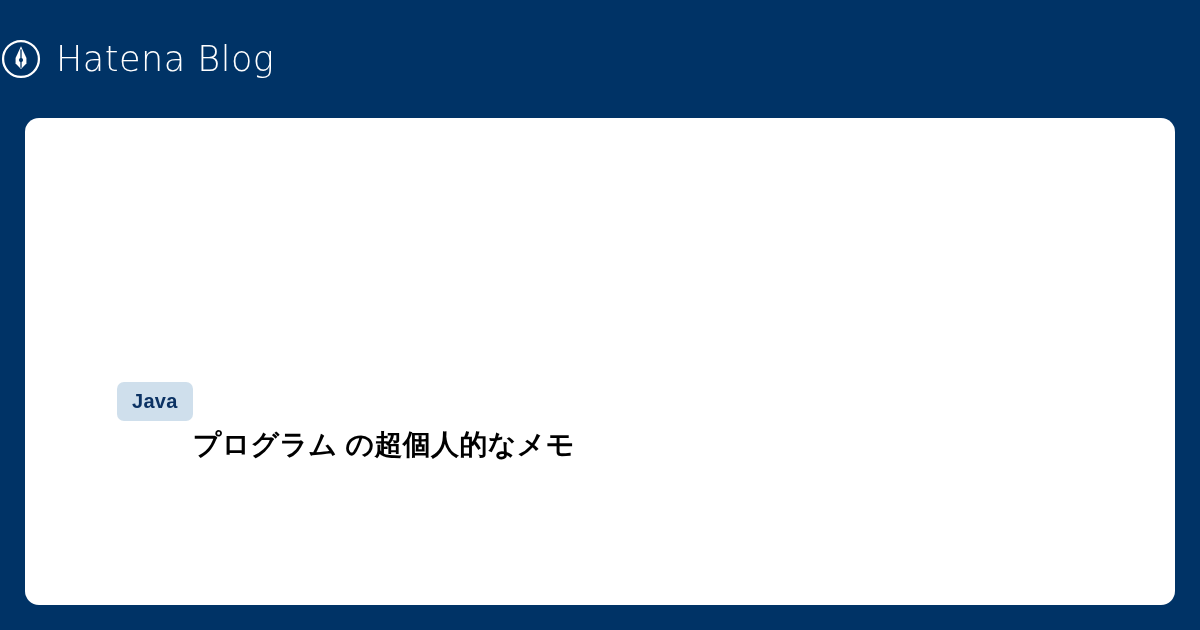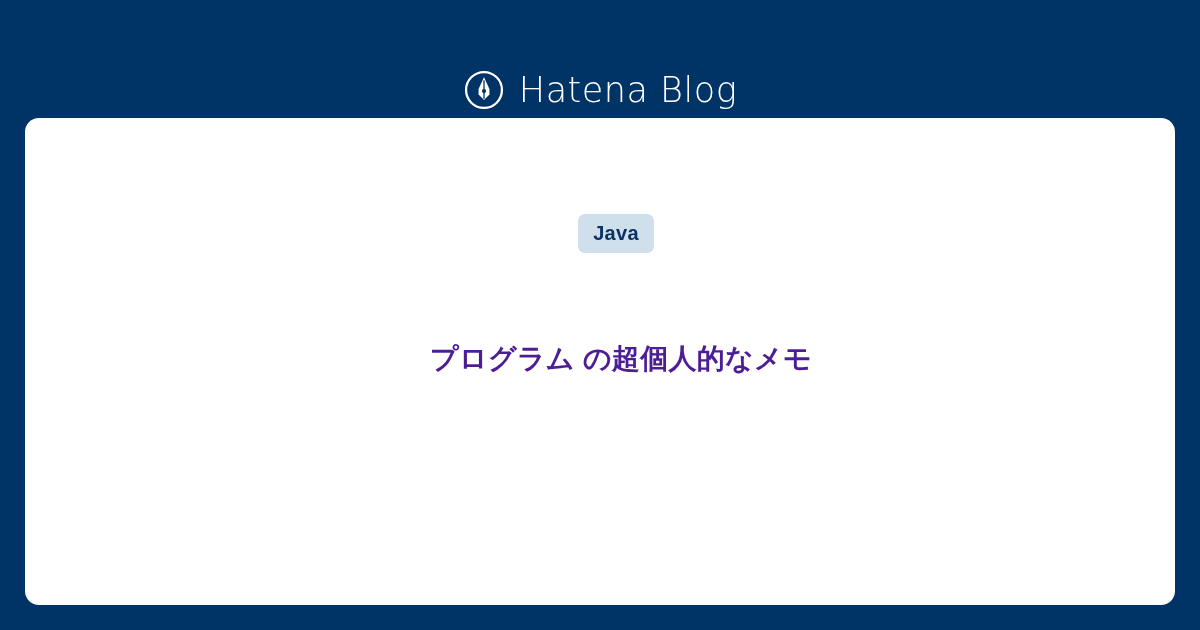--- a/index.html
+++ b/index.html
@@ -26,23 +26,22 @@
 
   
   .brand-bar {
     position: absolute;
     top: 0;
     left: 0;
     width: 1200px;
     height: 118px;
     display: flex;
     align-items: center;
-    justify-content: center;
+    justify-content: flex-start;
     gap: 14px;
-    margin-top: 31px;
   }
   .brand-logo {
     width: 42px;
     height: 42px;
     display: block;
     flex: 0 0 auto;
   }
   .brand-name {
     color: #ffffff;
     font-size: 35px;
@@ -57,21 +56,21 @@
   .card {
     position: absolute;
     left: 25px;
     top: 118px;
     width: 1150px;
     height: 487px;
     background: #ffffff;
     border-radius: 14px;
     box-sizing: border-box;
     display: flex;
-    flex-direction: column;
+    flex-direction: row;
     align-items: center;
     justify-content: flex-start;
     padding: 96px 60px 0 92px;
     overflow: hidden;
   }
 
   
   .tag-row {
     display: flex;
     justify-content: center;
@@ -99,22 +98,22 @@
     font-weight: bold;
     line-height: 1.32;
     text-align: center;
     letter-spacing: 0px;
     max-width: 1000px;
     word-break: break-word;
   }
 
   
   .blog-title {
-    margin: 72px 0 0 10px;
-    color: #4c1d95;
+    margin: 72px 0 0 0;
+    color: #000000;
     font-size: 28px;
     font-weight: bold;
     line-height: 1.3;
     text-align: center;
     letter-spacing: 0.3px;
   }
 </style>
 </head>
 <body>
 

